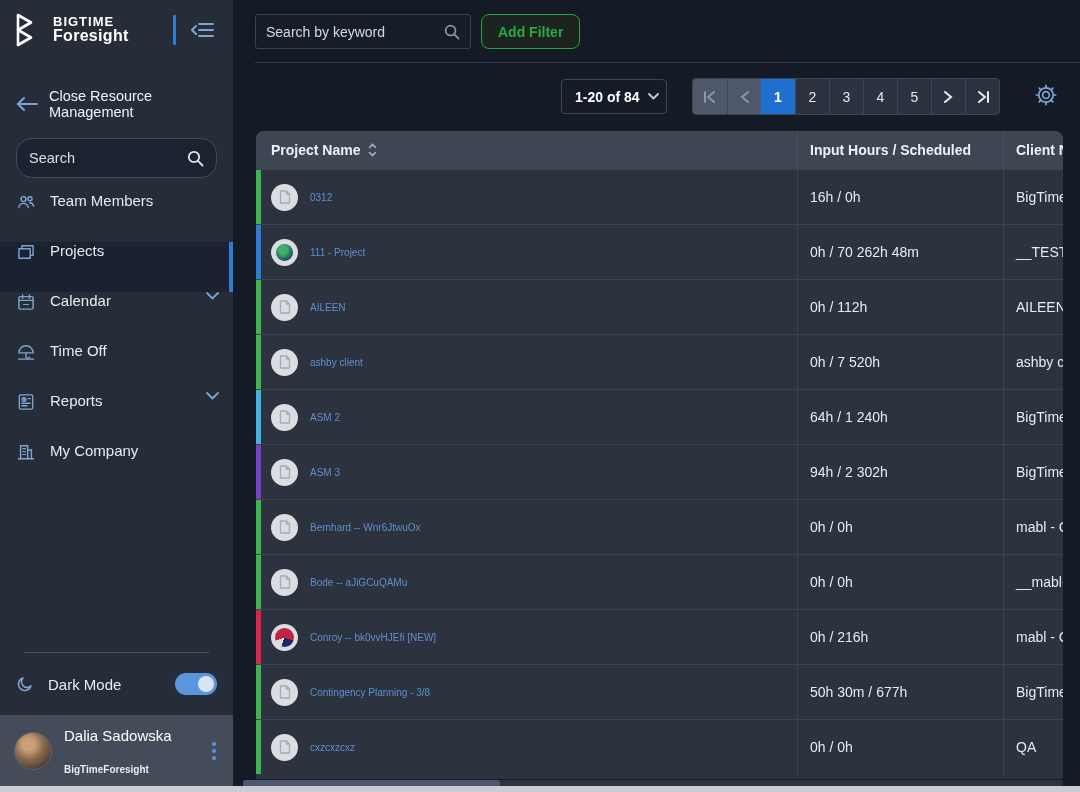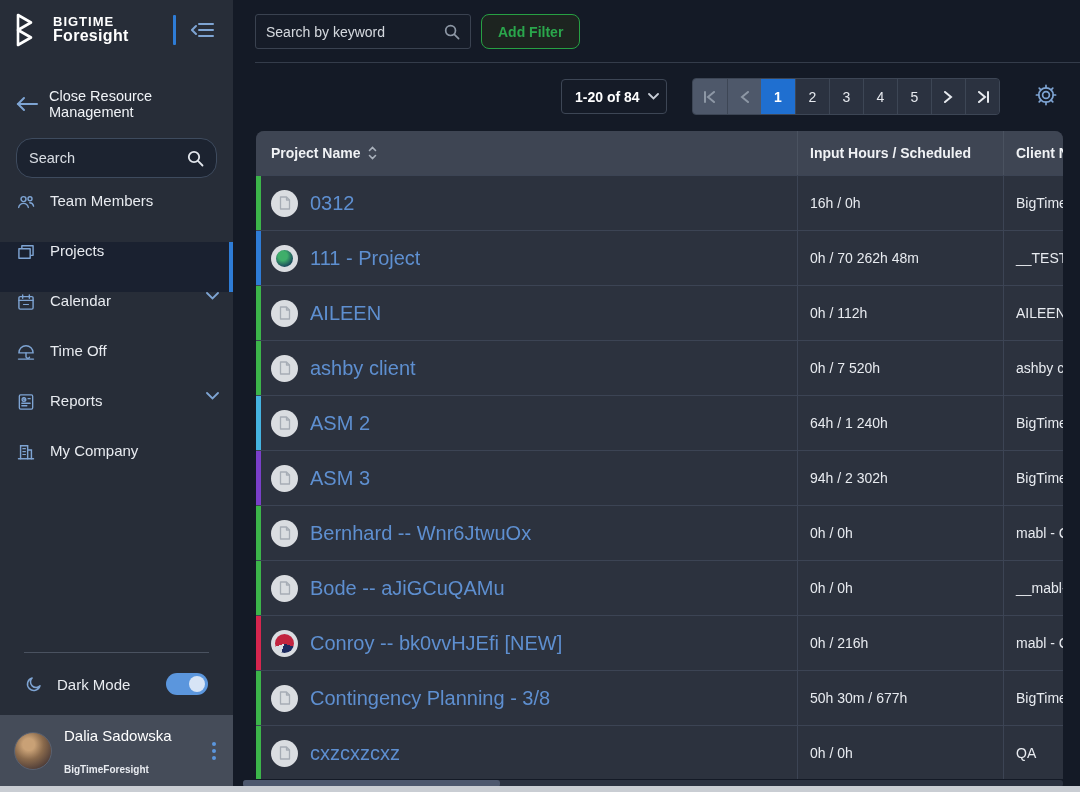--- a/index.html
+++ b/index.html
@@ -50,21 +50,21 @@
   .nav-item .nav-label { font-size:15px; color:#e8ebf0; }
   .nav-item .nav-chev { margin-left:auto; color:#7ea4d3; }
   .nav-item.selected { background:#1a2130; }
   .nav-item.selected::after {
     content:""; position:absolute; right:0; top:0; bottom:0; width:4px; background:#2e7cd6;
   }
 
   .side-spacer { flex:1; }
   .side-divider { height:1px; background:#4a5260; margin:0 24px 0 24px; }
 
-  .darkmode-row { height:62px; display:flex; align-items:center; gap:14px; padding:0 25px; }
+  .darkmode-row { height:62px; display:flex; align-items:center; gap:14px; padding:0 16px; }
   .darkmode-row .moon { color:#7ea4d3; }
   .darkmode-label { font-size:15px; color:#e8ebf0; }
   .toggle { margin-left:auto; width:42px; height:22px; border-radius:11px; background:#5b96dd; position:relative; cursor:pointer; }
   .toggle .knob { position:absolute; right:3px; top:3px; width:16px; height:16px; border-radius:50%; background:#d7e4f6; }
 
   .user-card { height:71px; background:#454c59; display:flex; align-items:center; padding:0 12px 0 14px; gap:12px; }
   .user-avatar {
     width:38px; height:38px; border-radius:50%;
     background:radial-gradient(circle at 38% 32%, #c9a176 0 18%, #8a6a4c 45%, #54413a 75%, #33281f);
     border:1px solid #5a6170; flex:0 0 auto;
@@ -121,41 +121,41 @@
   .pager .pcell svg { color:inherit; }
 
   .gear-btn { position:absolute; right:22px; top:83px; color:#7ea4d3; cursor:pointer; }
 
   
   .grid {
     position:absolute; left:23px; top:131px; width:807px; height:648px;
     border-radius:8px 8px 0 0; overflow:hidden; background:#2c323e;
   }
   .grid-header {
-    height:44px; background:#3e4553; display:flex; align-items:stretch;
+    height:38px; background:#3e4553; display:flex; align-items:stretch;
   }
   .col-name   { width:541px; flex:0 0 auto; }
   .col-hours  { width:206px; flex:0 0 auto; border-left:1px solid #4a5260; }
   .col-client { width:60px;  flex:0 0 auto; border-left:1px solid #4a5260; }
   .grid-header .hcell {
     display:flex; align-items:center; gap:8px; padding:0 12px;
     font-size:14px; font-weight:bold; color:#f0f2f5; white-space:nowrap; overflow:hidden;
   }
   .grid-header .hcell.col-name { padding-left:15px; }
   .sort-ctl { color:#a9b1bc; cursor:pointer; flex:0 0 auto; }
 
   .grid-row {
     height:55px; display:flex; align-items:stretch; background:#2c323e;
     border-top:1px solid #3c4454; position:relative;
   }
   .grid-row .cell { display:flex; align-items:center; padding:0 12px; font-size:14px; white-space:nowrap; overflow:hidden; }
   .cell.col-hours, .cell.col-client { border-left:1px solid #3c4454; color:#e8ebf0; }
   .rowbar { position:absolute; left:0; top:0; bottom:0; width:5px; }
   .cell.col-name { padding-left:15px; gap:12px; }
-  .proj-link { color:#5e8fd0; font-size:20px; text-decoration:none; cursor:pointer; overflow:hidden; text-overflow:clip; }
+  .proj-link { color:#5e8fd0; font-size:10px; text-decoration:none; cursor:pointer; overflow:hidden; text-overflow:clip; }
 
   .avatar { width:27px; height:27px; border-radius:50%; background:#dadde1; flex:0 0 auto;
             display:flex; align-items:center; justify-content:center; }
   .avatar .doc-glyph { color:#a6acb5; }
   .avatar.logo-globe::before {
     content:""; width:17px; height:17px; border-radius:50%;
     background:radial-gradient(circle at 40% 35%, #3fae6a 0 30%, #1d4f5e 70%, #12303c);
   }
   .avatar.logo-chart::before {
     content:""; width:19px; height:19px; border-radius:50%;

